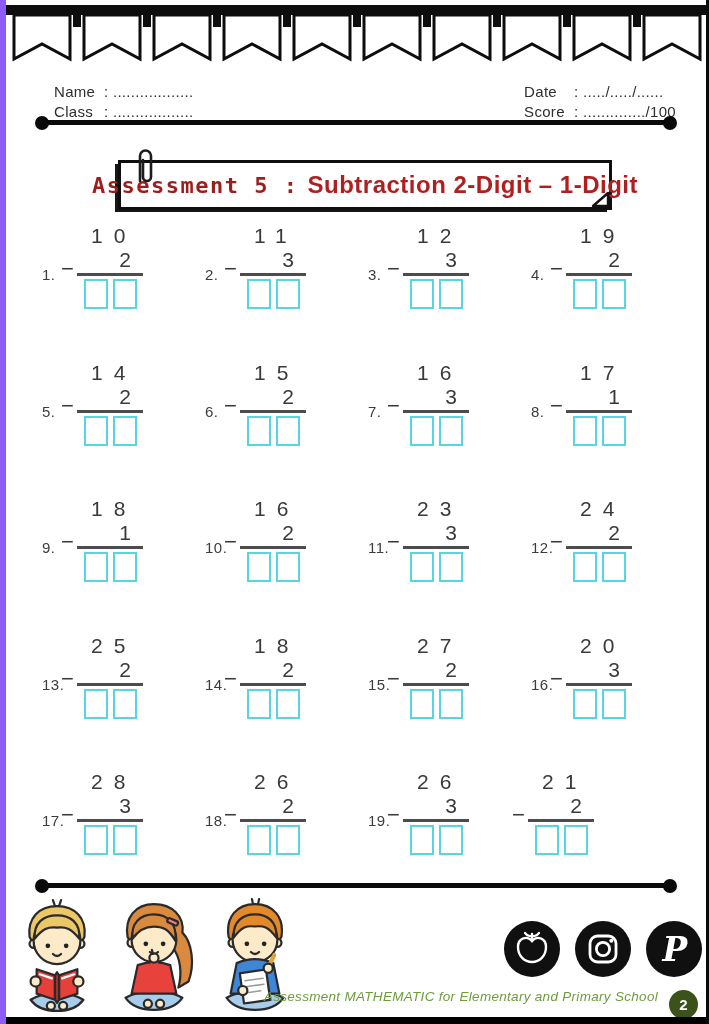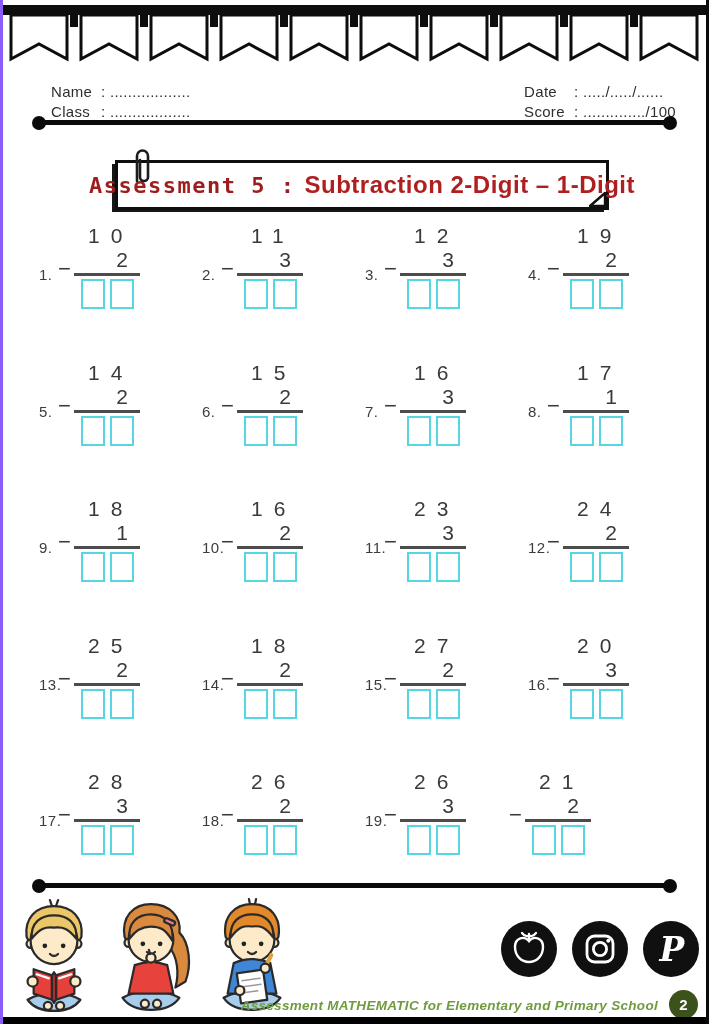--- a/index.html
+++ b/index.html
@@ -1,17 +1,17 @@
 <!DOCTYPE html>
 <html><head>
 <meta charset="utf-8">
 <style>
   html,body{margin:0;padding:0;background:#e8e8e8;}
   .page{position:relative;width:709px;height:1024px;background:#ffffff;overflow:hidden;
-        border-left:3px solid #8b5cf6;border-right:3px solid #0a0a0a;box-sizing:border-box;
+        border-left:6px solid #8b5cf6;border-right:3px solid #0a0a0a;box-sizing:border-box;
         font-family:"Liberation Sans",sans-serif;}
   
   .banner{position:absolute;top:0;left:0;width:709px;height:64px;}
   
   .header{position:absolute;top:82px;left:48px;right:30px;display:flex;justify-content:space-between;
           font-size:15px;color:#2e2e2e;letter-spacing:.3px;}
   .hrow{line-height:20px;white-space:nowrap;}
   .hlabel{display:inline-block;width:50px;}
   
   .divider{position:absolute;left:34px;right:34px;height:5px;background:#0a0a0a;border-radius:3px;}
@@ -38,21 +38,21 @@
   .subtrahend{font-size:21px;color:#3a3a3a;text-align:right;padding-right:9px;line-height:24px;}
   .minus{position:absolute;left:-19px;top:32px;font-size:22px;color:#3a3a3a;}
   .rule{height:3px;background:#4c4c4c;margin:1px -3px 0 -3px;}
   .boxes{display:flex;gap:5px;justify-content:center;margin-top:3px;}
   .abox{width:24px;height:30px;border:2.5px solid #56d6e0;box-sizing:border-box;background:#fff;}
   
   .kids{position:absolute;left:4px;top:896px;display:flex;gap:5px;}
   .kids svg{width:94px;height:120px;}
   .social{position:absolute;left:497px;top:920px;display:flex;gap:13px;}
   .social svg{width:58px;height:58px;}
-  .footer{position:absolute;bottom:11px;right:48px;font-style:italic;font-weight:700;font-size:13.5px;
+  .footer{position:absolute;bottom:20px;right:48px;font-style:italic;font-weight:400;font-size:13.5px;
           color:#6f9c3d;letter-spacing:.3px;white-space:nowrap;}
   .pagebadge{position:absolute;right:8px;bottom:5px;width:29px;height:29px;border-radius:50%;background:#3c521b;
              color:#fff;display:flex;align-items:center;justify-content:center;font-weight:700;font-size:15px;}
   .bottom-strip{position:absolute;left:0;right:0;bottom:0;height:7px;background:#000;}
 </style>
 </head>
 <body>
 
 <div class="page">
 

